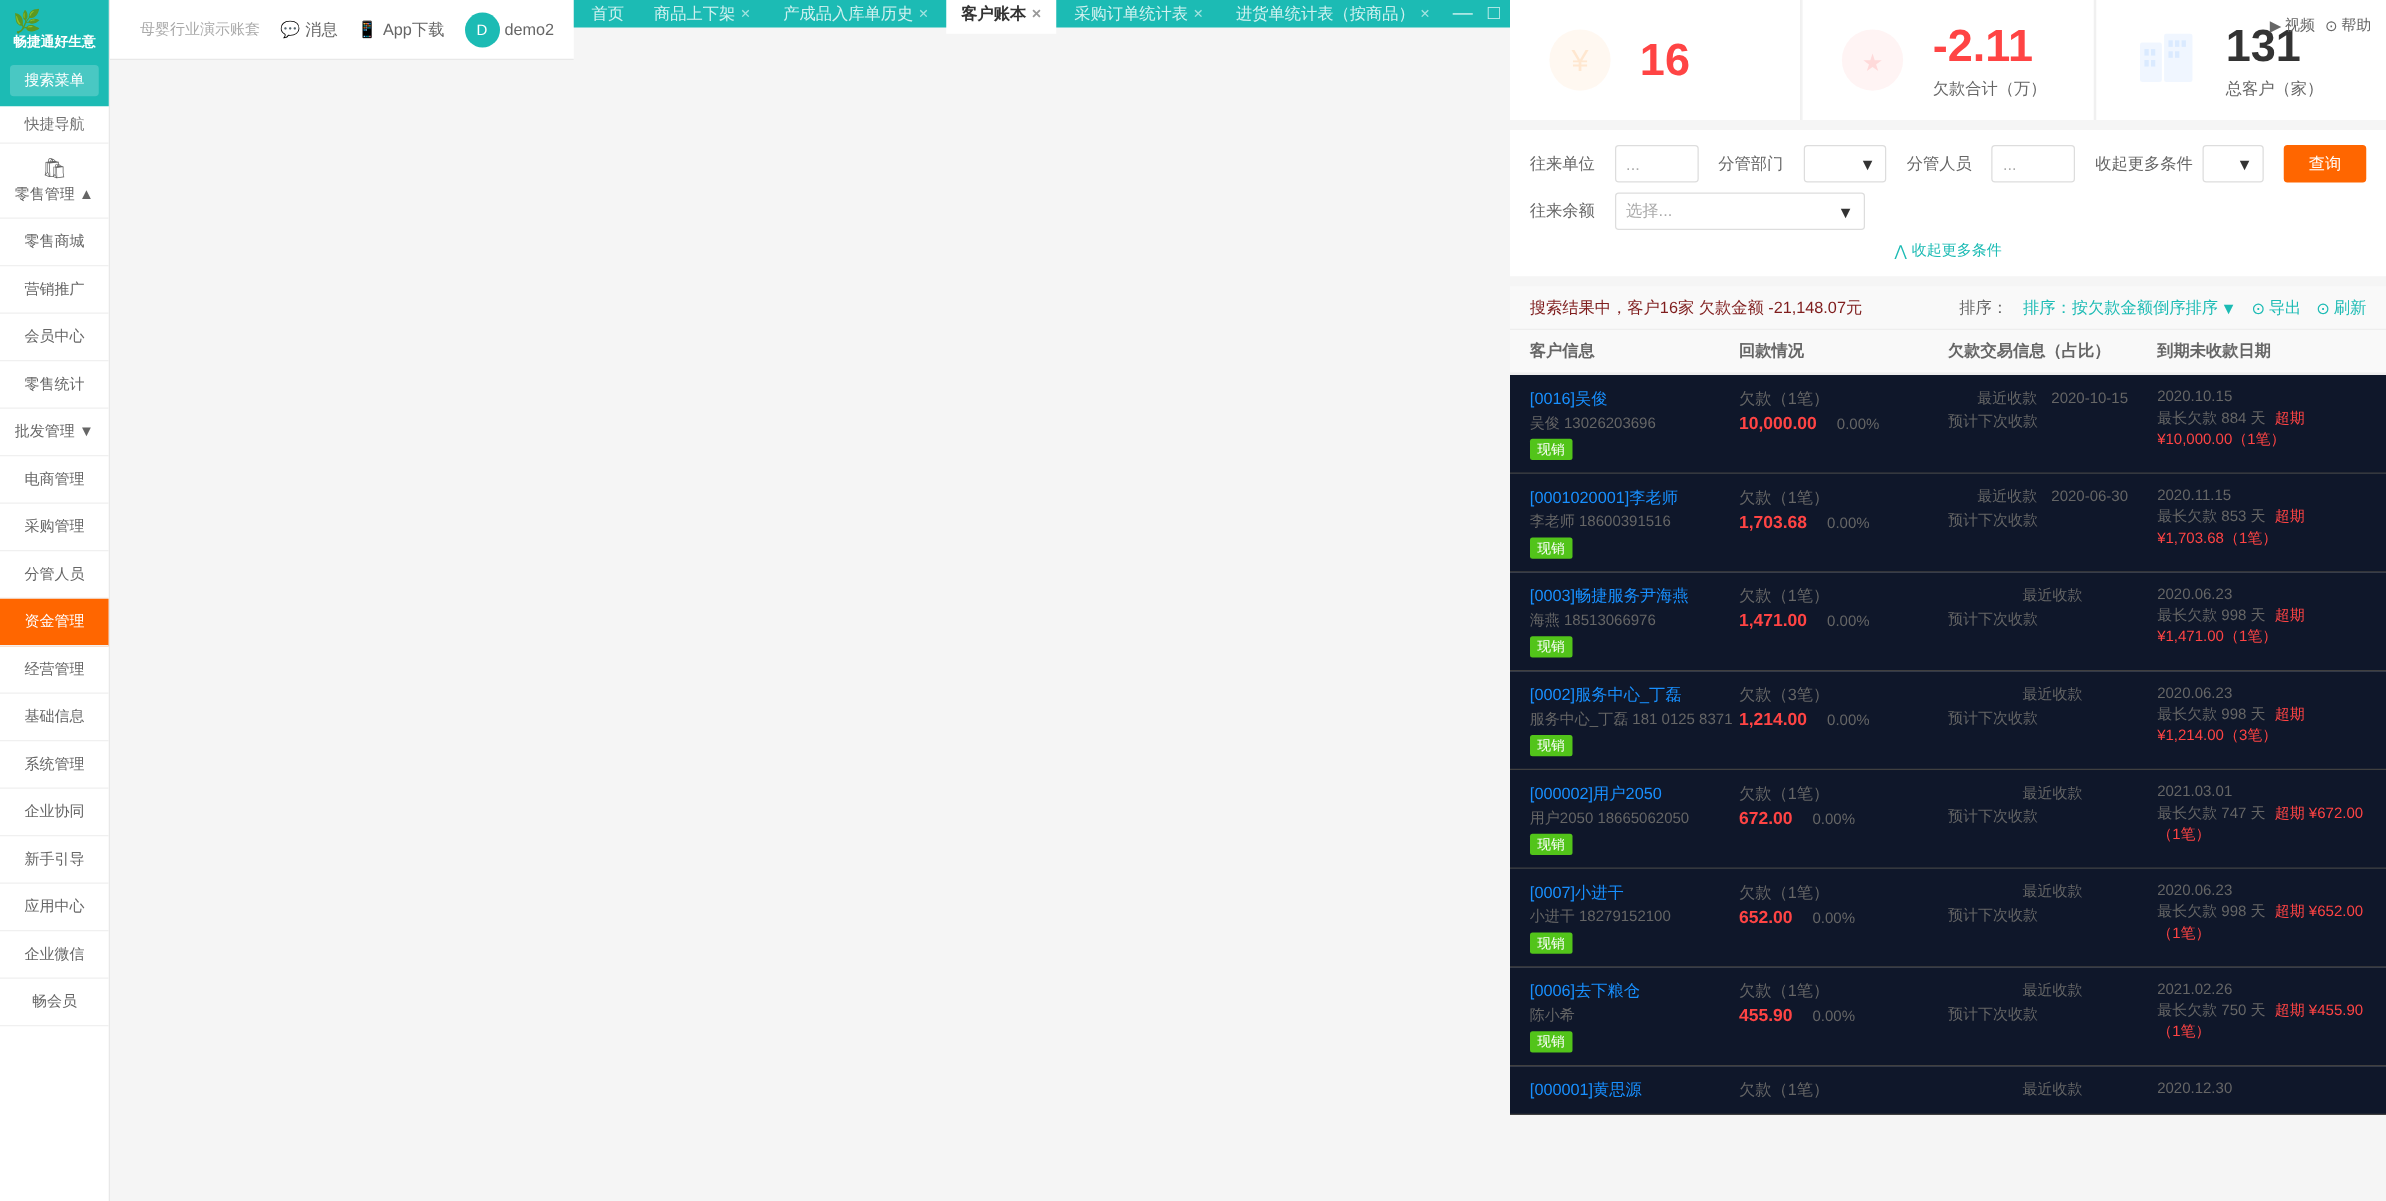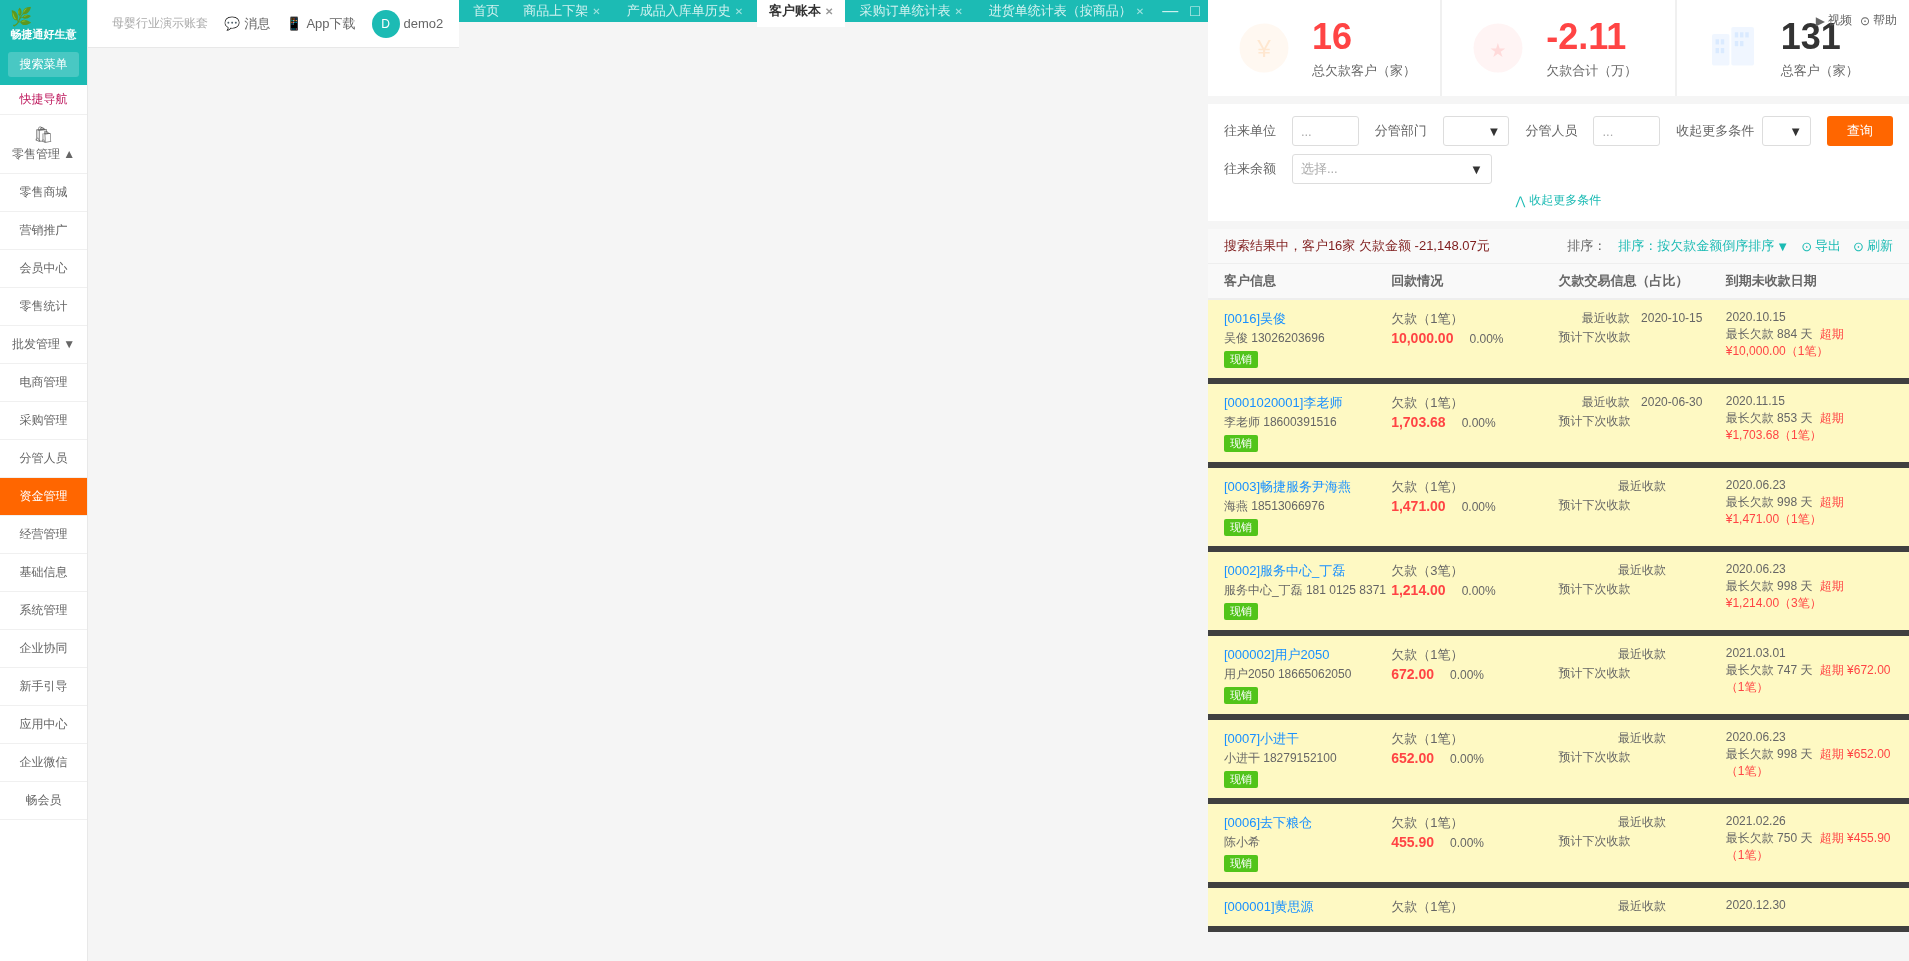--- a/index.html
+++ b/index.html
@@ -59,21 +59,21 @@
     .result-bar { background: #f9f9f9; padding: 8px 16px; display: flex; align-items: center; justify-content: space-between; border-bottom: 1px solid #eee; font-size: 13px; }
     .result-info { color: #666; }
     .result-info span { color: #7f1d1d; }
     .result-actions { display: flex; align-items: center; gap: 12px; color: #666; }
     .result-actions .sort-btn { color: #1cbbb4; cursor: pointer; display: flex; align-items: center; gap: 2px; }
     .result-actions .action-btn { display: flex; align-items: center; gap: 3px; cursor: pointer; color: #1cbbb4; }
 
     
     .data-table { width: 100%; background: #fff; }
     .table-header { display: grid; grid-template-columns: 2fr 2fr 2fr 2fr; background: #f9f9f9; border-bottom: 2px solid #eee; padding: 8px 16px; font-weight: bold; font-size: 13px; color: #666; }
-    .table-row { display: grid; grid-template-columns: 2fr 2fr 2fr 2fr; border-bottom: 6px solid #404040; padding: 10px 16px; align-items: start; background: #fef9c3; }
+    .table-row { display: grid; grid-template-columns: 2fr 2fr 2fr 2fr; border-bottom: 1px solid #404040; padding: 10px 16px; align-items: start; background: #0f172a; }
     .customer-name { color: #1890ff; font-size: 13px; cursor: pointer; text-decoration: none; }
     .customer-phone { color: #666; font-size: 12px; margin-top: 2px; }
     .customer-tag { display: inline-block; background: #52c41a; color: #fff; font-size: 11px; padding: 1px 6px; border-radius: 2px; margin-top: 4px; }
     .debt-count { color: #666; font-size: 13px; }
     .debt-amount { color: #ff4444; font-size: 14px; font-weight: bold; margin-top: 2px; }
     .debt-percent { color: #666; font-size: 12px; margin-left: 8px; }
     .recovery-date { color: #666; font-size: 12px; text-align: center; }
     .recovery-next { color: #666; font-size: 12px; margin-top: 2px; }
     .overdue-date { font-size: 12px; color: #666; }
     .overdue-detail { font-size: 12px; color: #666; margin-top: 2px; }
@@ -93,21 +93,21 @@
   <div class="sidebar-logo">
     <div>
       <div style="font-size:18px; color:#fff;">🌿</div>
       <div class="sidebar-logo-text">畅捷通好生意</div>
     </div>
   </div>
   <div class="sidebar-search">
     <button class="sidebar-search-btn">搜索菜单</button>
   </div>
   <div style="overflow-y: auto; flex:1;">
-    <div class="sidebar-nav-item" style="color:#be185d; font-size:12px; padding:6px 4px;">
+    <div class="sidebar-nav-item" style="color:#737373; font-size:12px; padding:6px 4px;">
       <span>快捷导航</span>
     </div>
     <div class="sidebar-nav-item">
       <div class="nav-icon">🛍</div>
       <span>零售管理</span> ▲
     </div>
     <div class="sidebar-nav-item">
       <span>零售商城</span>
     </div>
     <div class="sidebar-nav-item">
@@ -216,21 +216,20 @@
 
         <div class="stat-card">
           <div class="stat-icon">
             <svg viewBox="0 0 64 64" fill="none" xmlns="http://www.w3.org/2000/svg">
               <circle cx="32" cy="32" r="28" fill="#ffb366" opacity="0.3"></circle>
               <text x="32" y="42" text-anchor="middle" font-size="28" fill="#ffb366">¥</text>
             </svg>
           </div>
           <div class="stat-text">
             <div class="stat-number red">16</div>
-            <div class="stat-label">总欠款客户（家）</div>
           </div>
         </div>
         <div class="stat-separator"></div>
 
         <div class="stat-card">
           <div class="stat-icon">
             <svg viewBox="0 0 64 64" fill="none" xmlns="http://www.w3.org/2000/svg">
               <circle cx="32" cy="32" r="28" fill="#ff8888" opacity="0.3"></circle>
               <text x="32" y="42" text-anchor="middle" font-size="22" fill="#ff8888">★</text>
             </svg>

